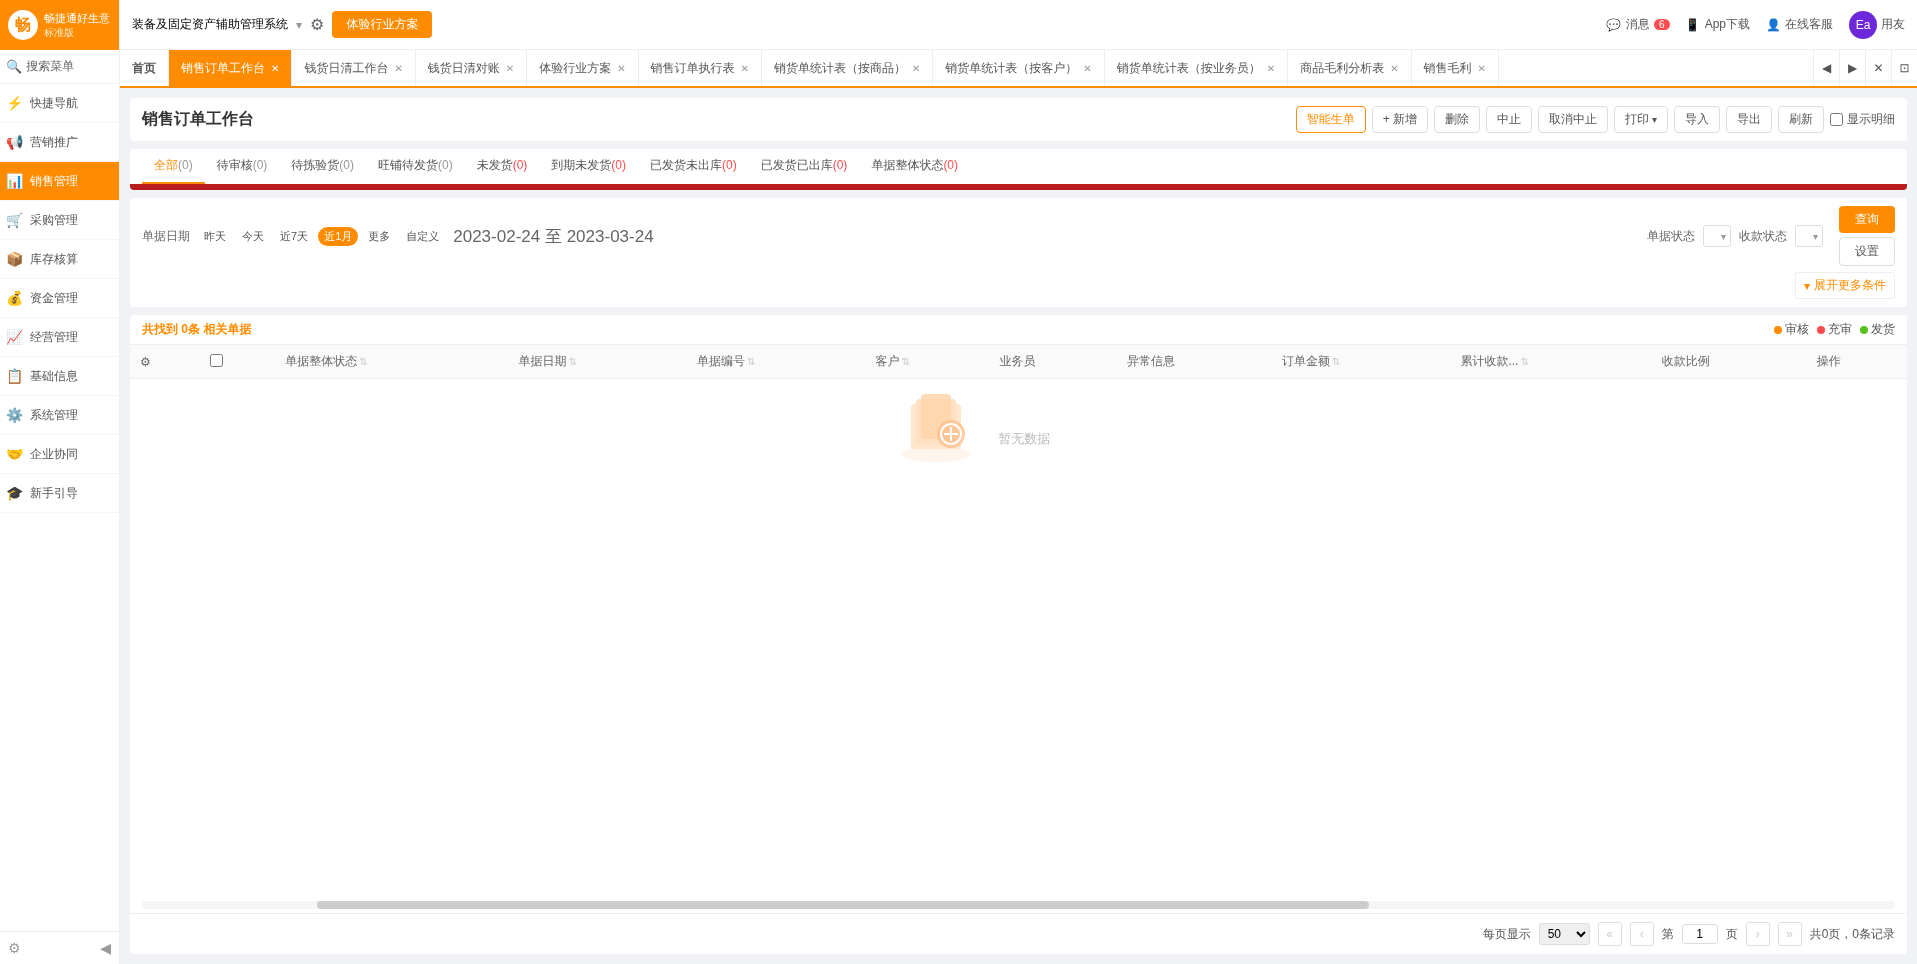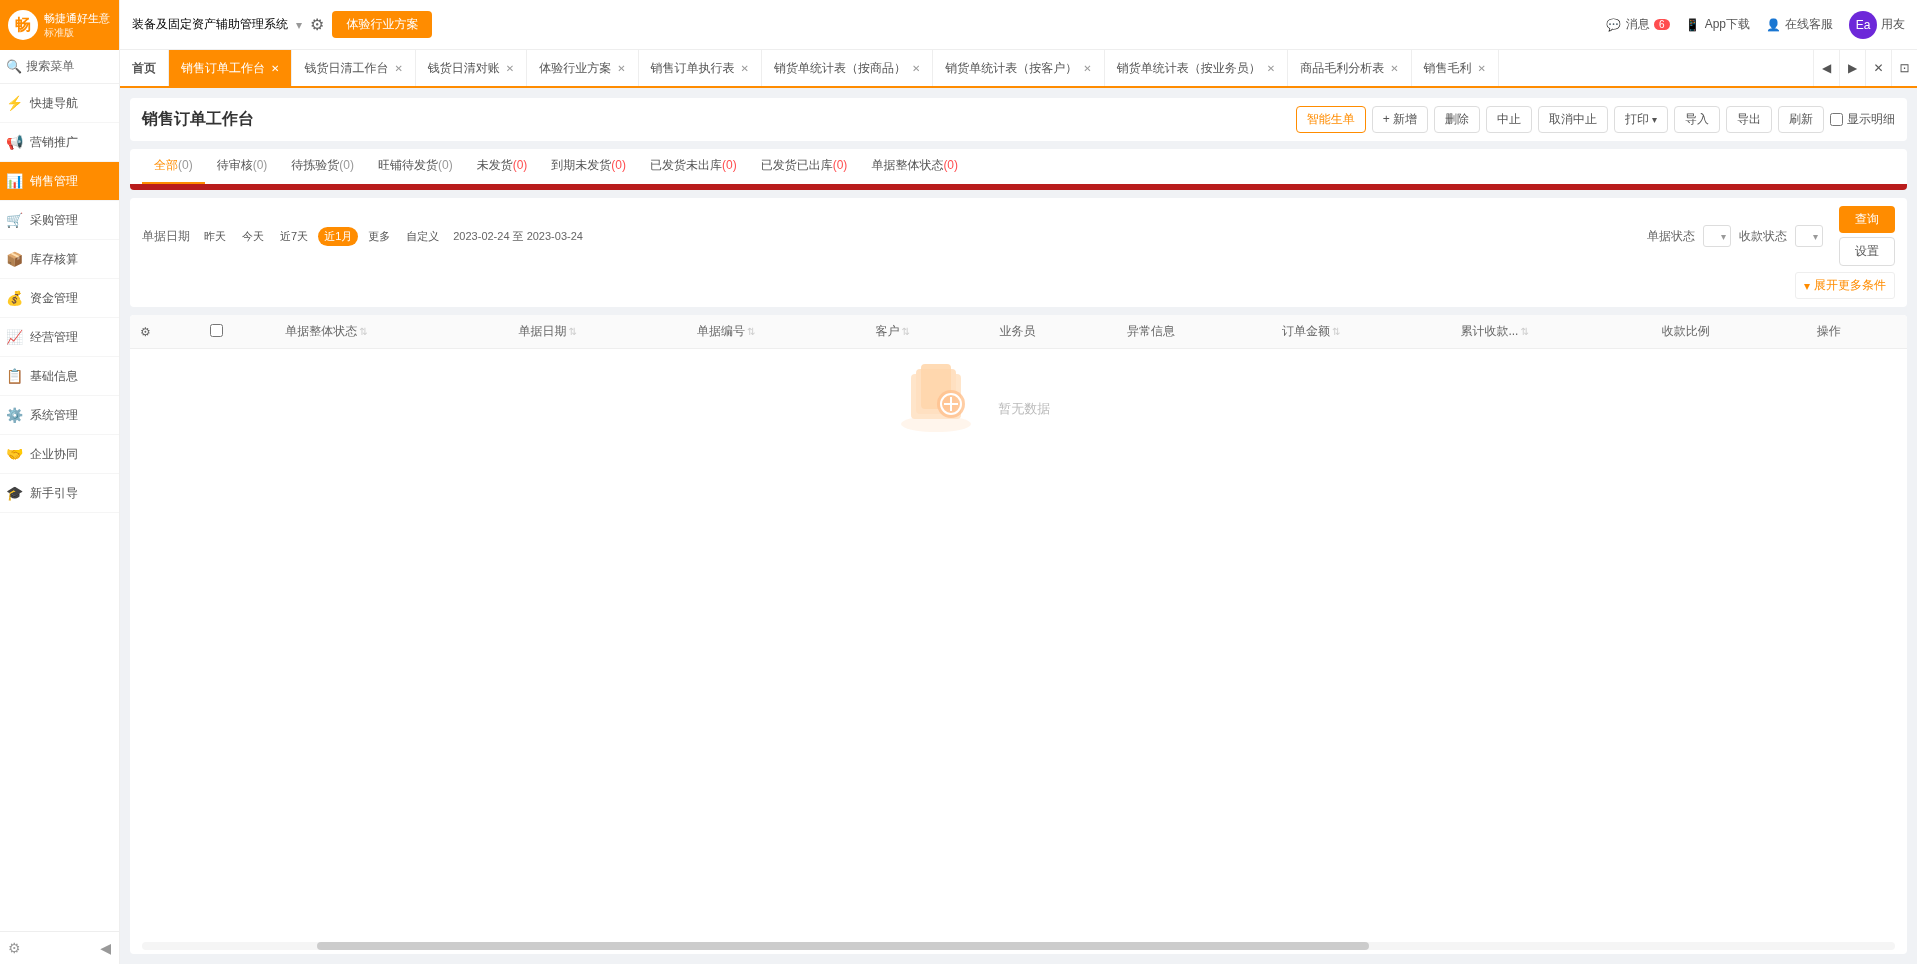--- a/index.html
+++ b/index.html
@@ -57,21 +57,21 @@
     .filter-tab { padding: 8px 12px; cursor: pointer; font-size: 12px; color: #555; border-bottom: 2px solid transparent; white-space: nowrap; }
     .filter-tab.active { color: #ff8c00; border-bottom-color: #ff8c00; }
 
     
     .filter-row { background: #fff; padding: 8px 12px; border-radius: 4px; flex-shrink: 0; }
     .filter-inner { display: flex; align-items: center; gap: 8px; flex-wrap: wrap; }
     .filter-label { color: #666; white-space: nowrap; }
     .filter-date-group { display: flex; align-items: center; gap: 4px; }
     .filter-quick-btn { padding: 2px 6px; border-radius: 3px; cursor: pointer; font-size: 11px; color: #555; }
     .filter-quick-btn.active { background: #ff8c00; color: #fff; border-radius: 10px; }
-    .filter-date-range { color: #666; font-size: 11px; }
+    .filter-date-range { color: #666; font-size: 17px; }
     .filter-select { border: 1px solid #ddd; border-radius: 3px; padding: 3px 20px 3px 6px; font-size: 12px; color: #333; background: #fff; cursor: pointer; appearance: none; }
     .filter-select-wrap { position: relative; display: inline-block; }
     .filter-select-wrap::after { content: '▾'; position: absolute; right: 5px; top: 50%; transform: translateY(-50%); color: #999; pointer-events: none; font-size: 10px; }
     .expand-more { display: flex; align-items: center; gap: 4px; cursor: pointer; color: #ff8c00; font-size: 12px; padding: 4px 8px; border: 1px solid #eee; border-radius: 3px; margin-left: auto; }
     .query-btn { background: #ff8c00; color: #fff; border: none; padding: 5px 16px; border-radius: 4px; cursor: pointer; font-size: 12px; }
     .set-btn { background: #fff; color: #555; border: 1px solid #ddd; padding: 5px 12px; border-radius: 4px; cursor: pointer; font-size: 12px; }
     .filter-right-btns { display: flex; flex-direction: column; gap: 4px; margin-left: 8px; }
 
     
     .table-area { background: #fff; border-radius: 4px; flex: 1; display: flex; flex-direction: column; overflow: hidden; }
@@ -326,20 +326,41 @@
       </div>
       <div style="display:flex;justify-content:center;margin-top:6px;">
         <div class="expand-more">
           <span>▾</span>
           <span>展开更多条件</span>
         </div>
       </div>
     </div>
 
     <div class="table-area">
+      <div class="table-toolbar">
+        <div class="table-count">
+          <span>共找到</span>
+          <span>0条</span>
+          <span>相关单据</span>
+        </div>
+        <div class="table-toolbar-actions">
+          <div class="table-action-btn">
+            <span class="dot-orange"></span>
+            <span>审核</span>
+          </div>
+          <div class="table-action-btn">
+            <span class="dot-red"></span>
+            <span>充审</span>
+          </div>
+          <div class="table-action-btn">
+            <span class="dot-green"></span>
+            <span>发货</span>
+          </div>
+        </div>
+      </div>
       <div class="table-scroll">
         <table class="data-table">
           <thead>
             <tr id="table-header-row">
                 <th class="th-gear"><span>⚙</span></th>
                 <th><input type="checkbox" style=""></th>
                 <th class="sortable"><span>单据整体状态</span><span class="sort-icon">⇅</span></th>
                 <th class="sortable"><span>单据日期</span><span class="sort-icon">⇅</span></th>
                 <th class="sortable"><span>单据编号</span><span class="sort-icon">⇅</span></th>
                 <th class="sortable"><span>客户</span><span class="sort-icon">⇅</span></th>
@@ -370,16 +391,32 @@
                   <div class="empty-text">暂无数据</div>
                 </div>
               </td>
             </tr>
           </tbody>
         </table>
       </div>
       <div class="scrollbar-track">
         <div class="scrollbar-thumb"></div>
       </div>
+      <div class="pagination">
+        <span>每页显示</span>
+        <select class="page-size-select">
+          <option>50</option>
+          <option>100</option>
+          <option>200</option>
+        </select>
+        <div class="page-btn disabled">«</div>
+        <div class="page-btn disabled">‹</div>
+        <span>第</span>
+        <input class="page-input" value="1" style="">
+        <span>页</span>
+        <div class="page-btn disabled">›</div>
+        <div class="page-btn disabled">»</div>
+        <span>共0页，0条记录</span>
+      </div>
     </div>
 
   </div>
 </div>
 
 </body></html>

